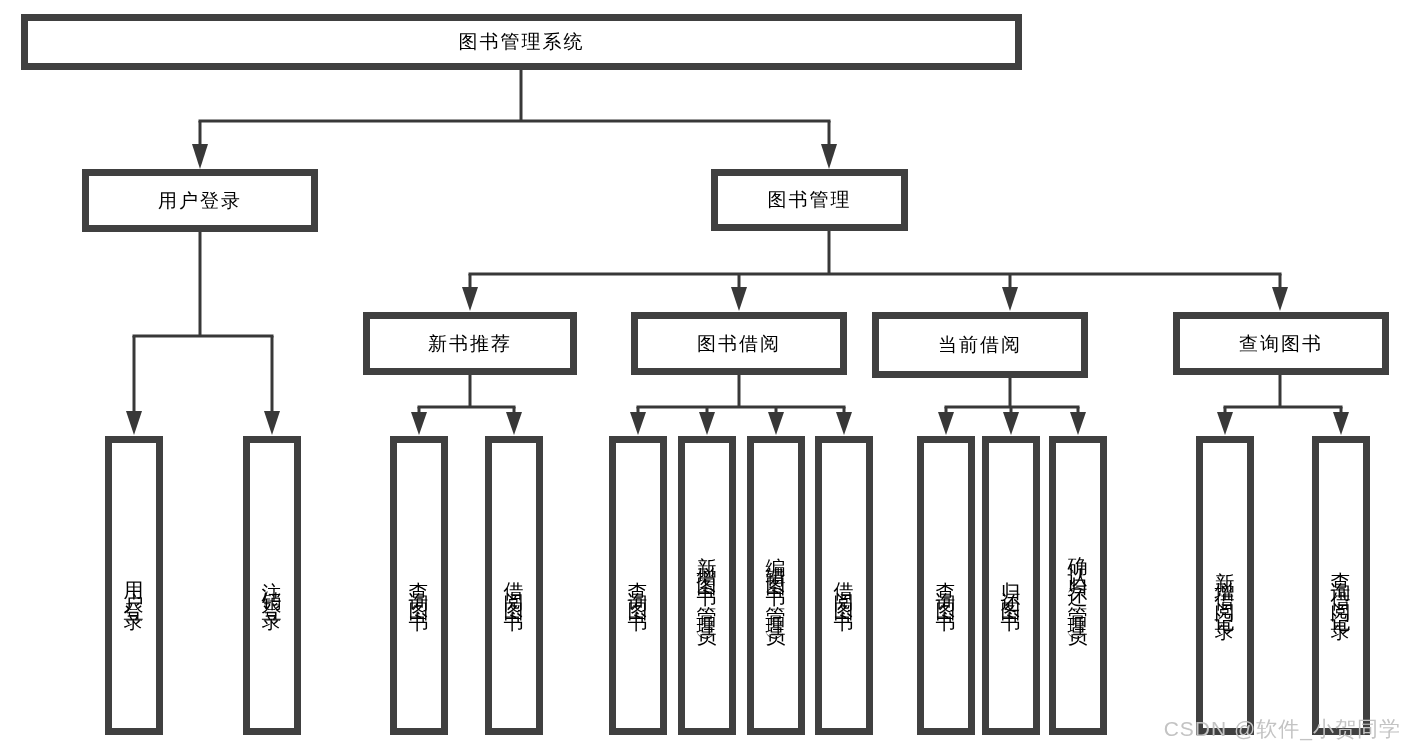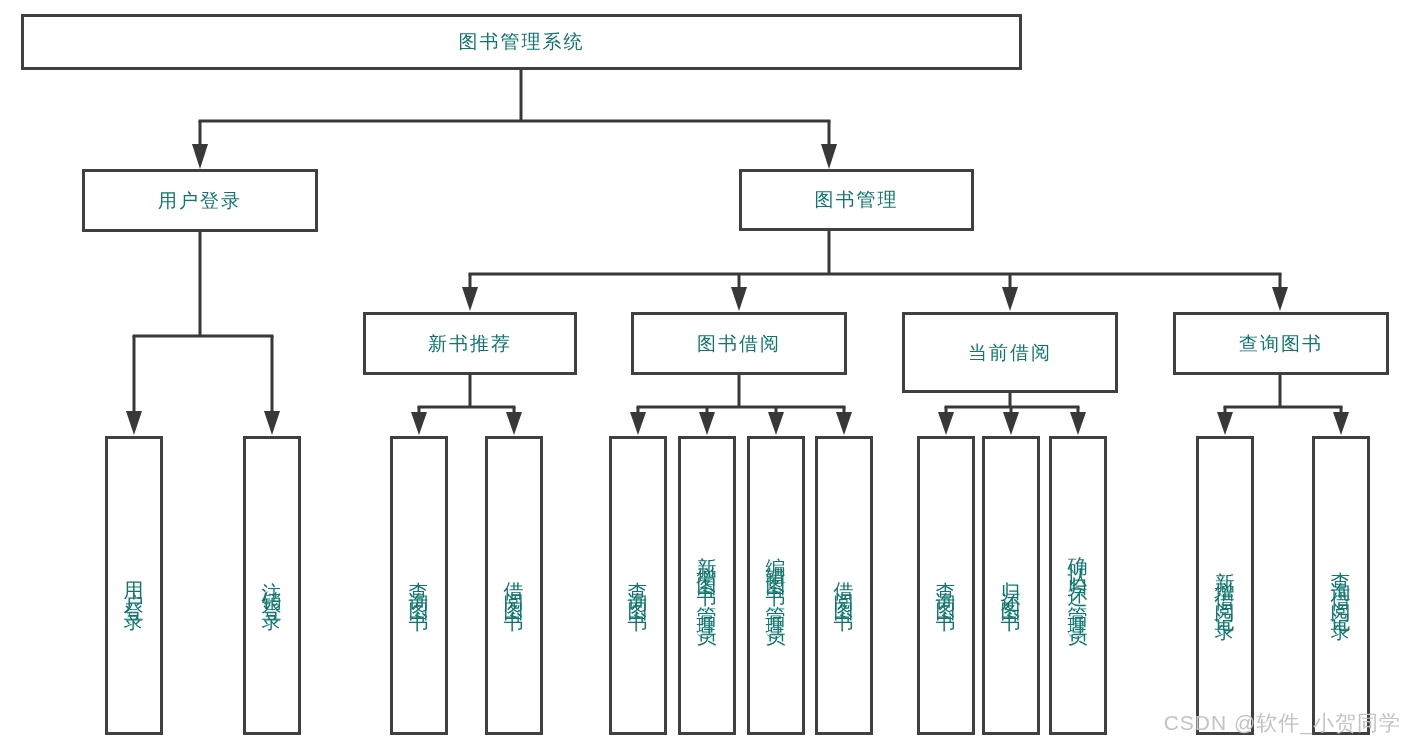--- a/index.html
+++ b/index.html
@@ -9,40 +9,40 @@
     background:#ffffff;
     overflow:hidden;
     font-family:"Liberation Sans", sans-serif;
   }
   #connectors { position:absolute; left:0; top:0; width:1405px; height:747px; }
   #connectors line { stroke:#383838; stroke-width:3; }
   #connectors polygon { fill:#383838; }
   .box {
     position:absolute;
     box-sizing:border-box;
-    border:3px solid #404040;
+    border:7px solid #404040;
     background:#ffffff;
     display:flex;
     align-items:center;
     justify-content:center;
-    color:#0f766e;
+    color:#000000;
     z-index:2;
   }
   .hbox { font-size:19px; letter-spacing:2px; white-space:nowrap; }
   .vbox { top:436px; height:299px; width:58px; }
   .vtext {
     writing-mode:vertical-rl;
     text-orientation:mixed;
     font-size:20px;
     letter-spacing:10px;
     line-height:1;
   }
   #watermark {
     position:absolute;
-    right:4px; bottom:10px;
+    right:4px; bottom:4px;
     color:#c3c3c3;
     font-size:21px;
     letter-spacing:1px;
     z-index:5;
     white-space:nowrap;
     margin-left:8px;
   }
 </style>
 </head>
 <body>
@@ -114,25 +114,25 @@
       <line x1="1225" y1="407" x2="1225" y2="414"></line>
       <polygon points="1217,412 1233,412 1225,435"></polygon>
       <line x1="1341" y1="407" x2="1341" y2="414"></line>
       <polygon points="1333,412 1349,412 1341,435"></polygon>
     </g>
   </svg>
 
   <div class="box hbox" style="left:21px;top:14px;width:1001px;height:56px;">图书管理系统</div>
 
   <div class="box hbox" style="left:82px;top:169px;width:236px;height:63px;">用户登录</div>
-  <div class="box hbox" style="left:739px;top:169px;width:235px;height:62px;">图书管理</div>
+  <div class="box hbox" style="left:711px;top:169px;width:197px;height:62px;">图书管理</div>
 
   <div class="box hbox" style="left:363px;top:312px;width:214px;height:63px;text-align:right;">新书推荐</div>
   <div class="box hbox" style="left:631px;top:312px;width:216px;height:63px;">图书借阅</div>
-  <div class="box hbox" style="left:902px;top:312px;width:216px;height:81px;">当前借阅</div>
+  <div class="box hbox" style="left:872px;top:312px;width:216px;height:66px;">当前借阅</div>
   <div class="box hbox" style="left:1173px;top:312px;width:216px;height:63px;">查询图书</div>
 
   <div class="box vbox" style="left:105px;">
     <span class="vtext">用户登录</span>
   </div>
   <div class="box vbox" style="left:243px;">
     <span class="vtext">注销登录</span>
   </div>
 
   <div class="box vbox" style="left:390px;">

